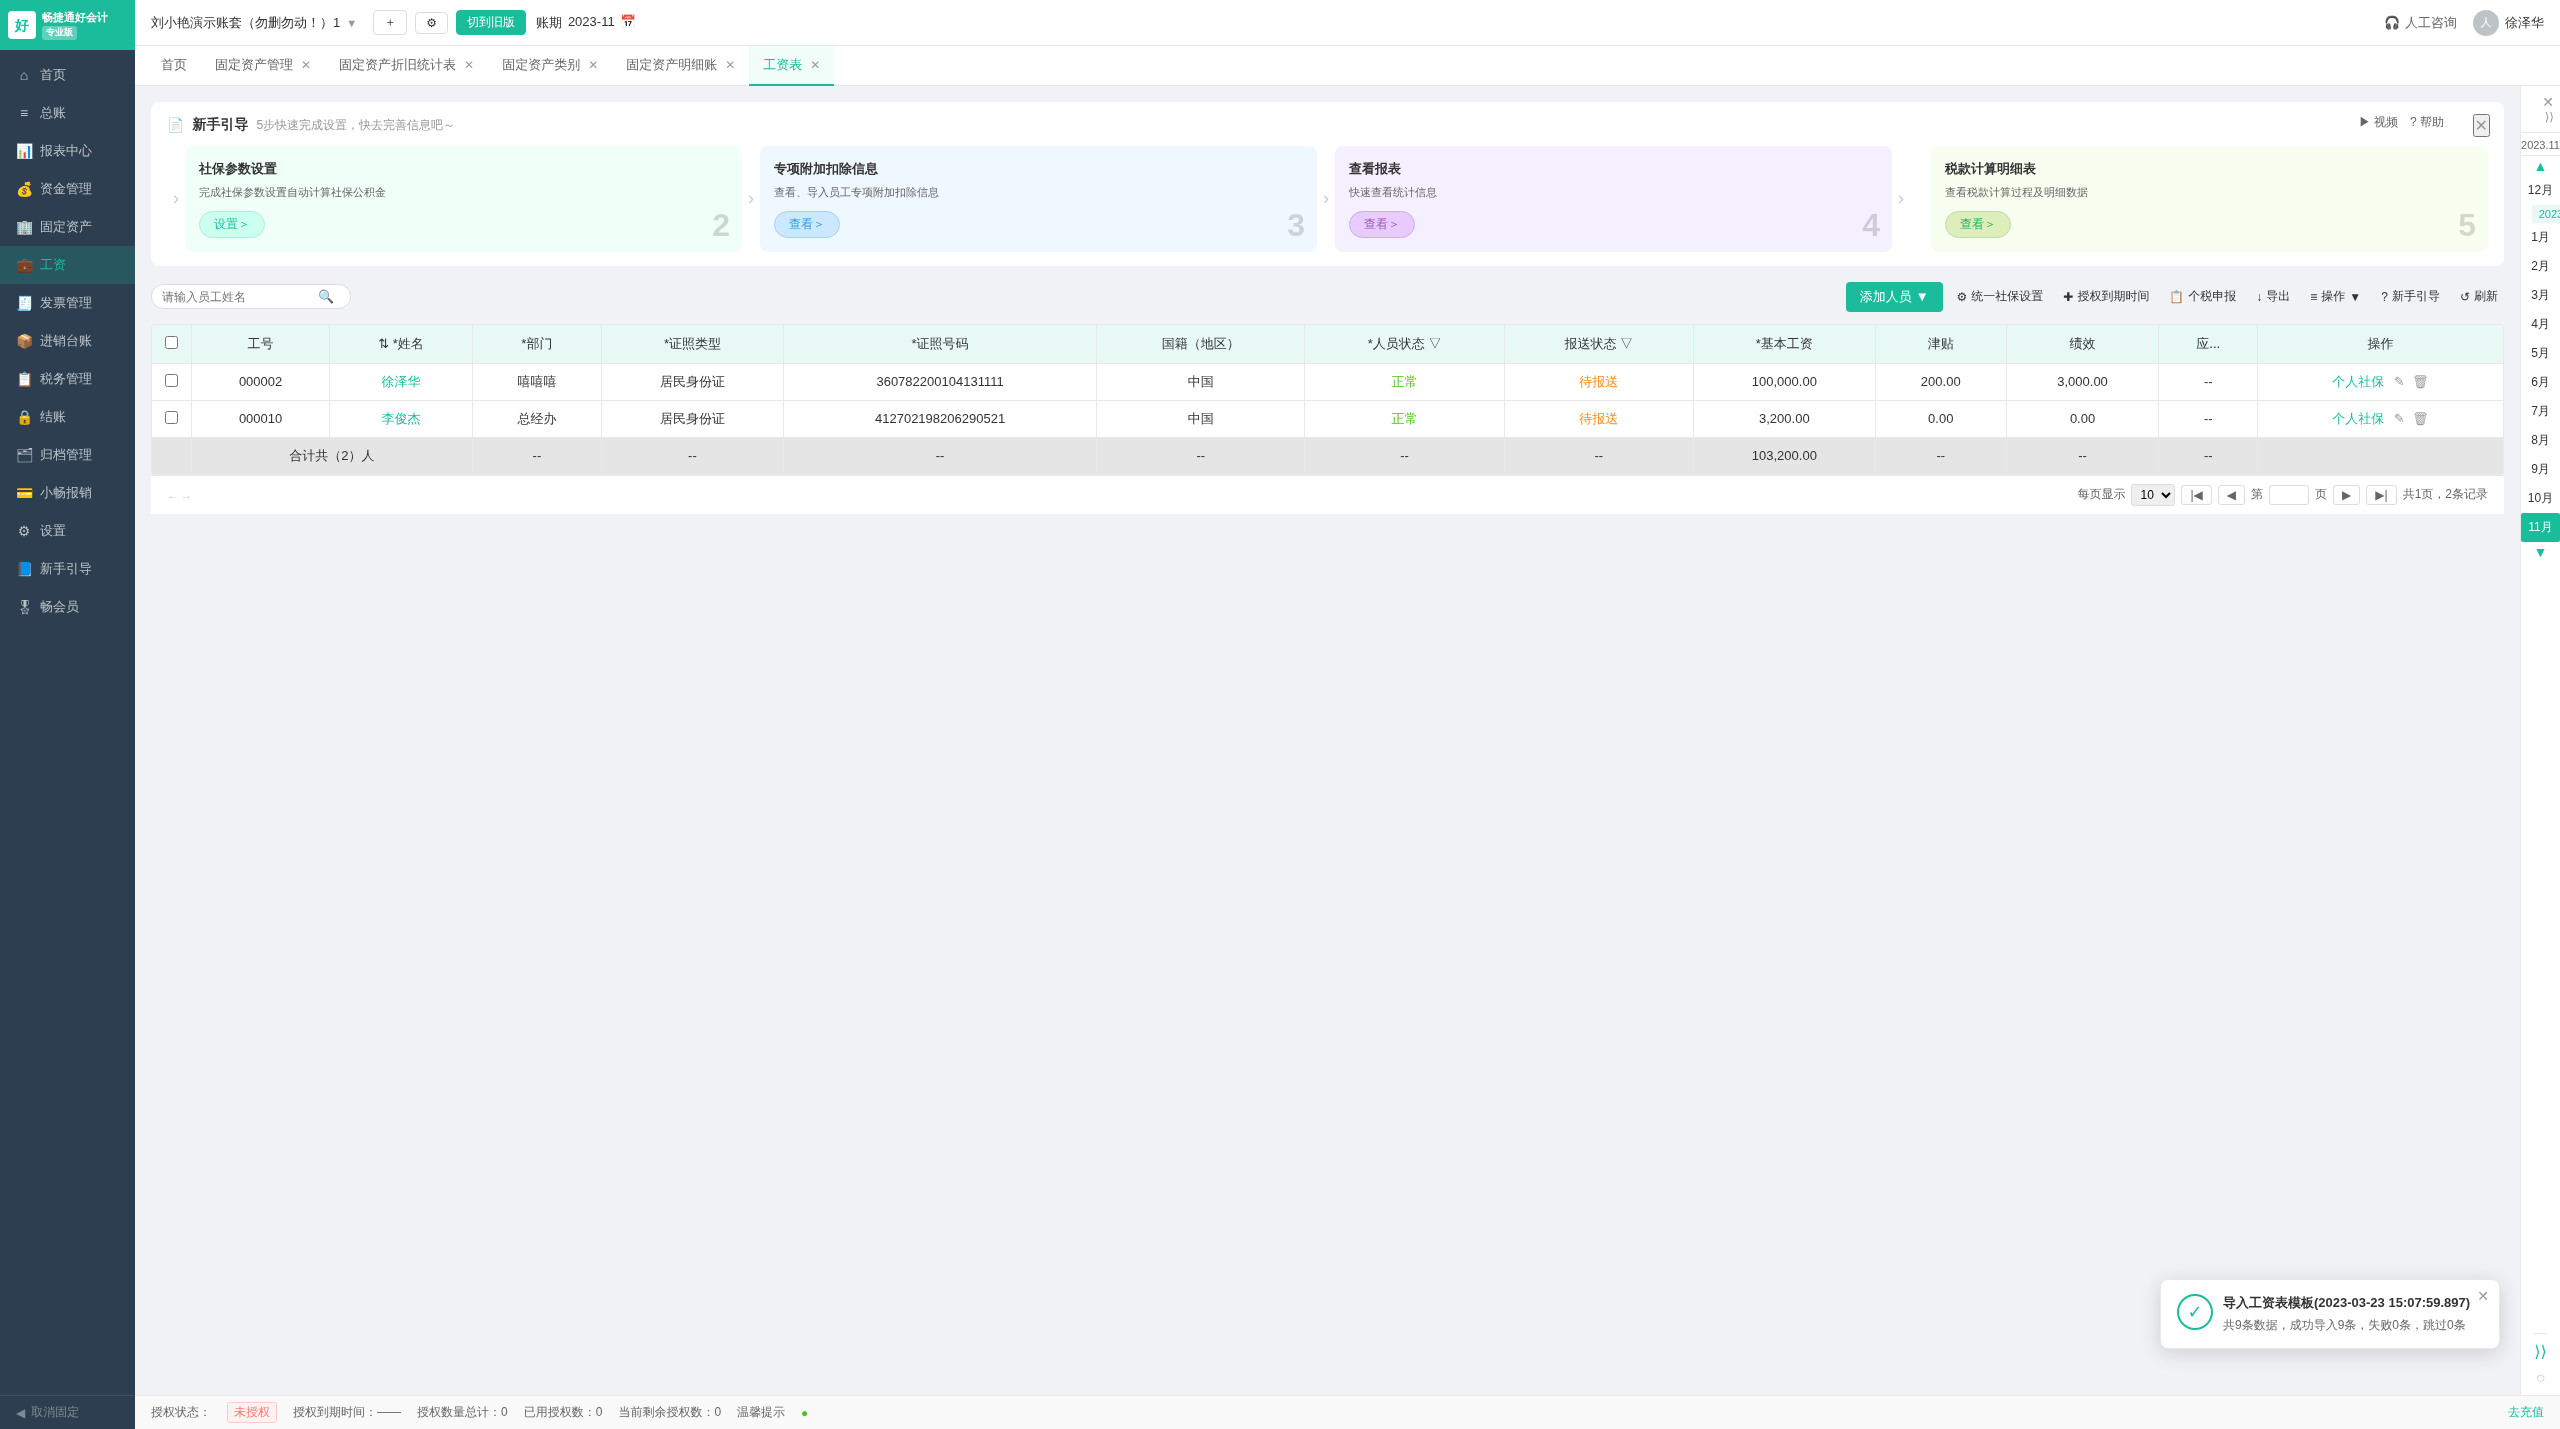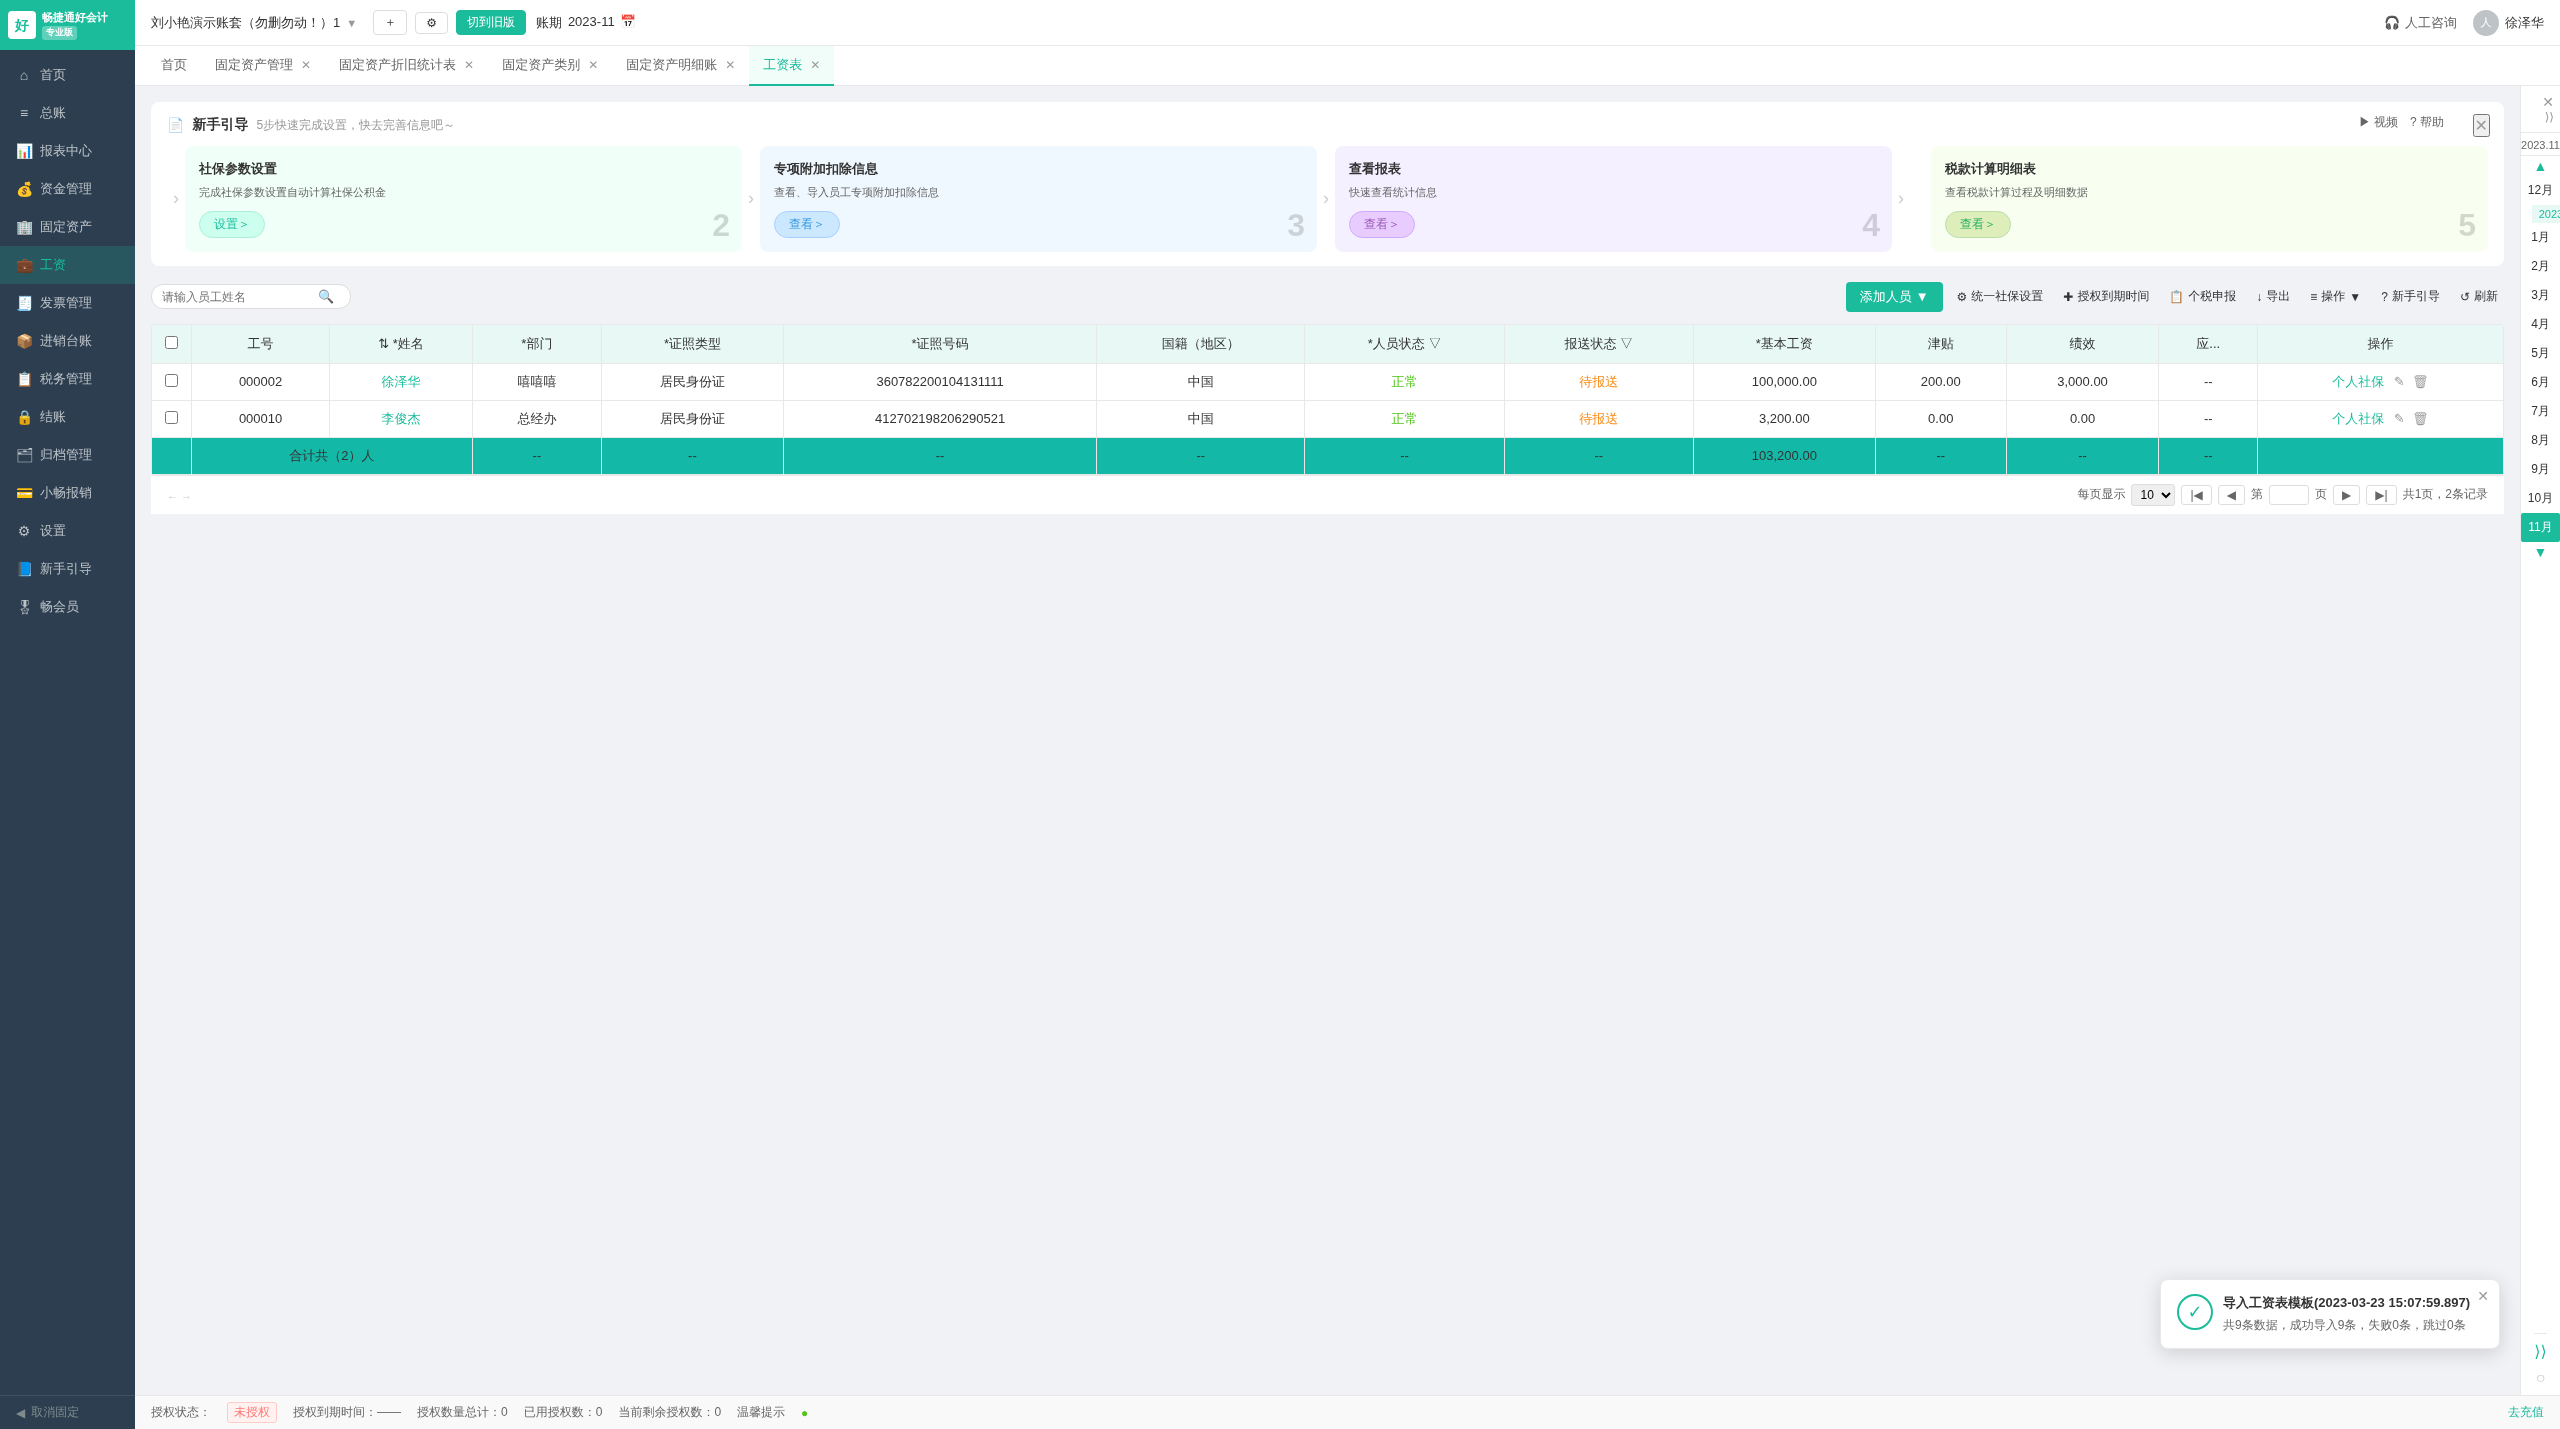--- a/index.html
+++ b/index.html
@@ -338,21 +338,21 @@
       z-index: 1000;
     }
     .notification-popup .close-notif { position: absolute; right: 10px; top: 8px; cursor: pointer; color: #999; background: none; border: none; font-size: 14px; }
     .notif-content { display: flex; align-items: flex-start; gap: 10px; }
     .notif-icon { width: 36px; height: 36px; border-radius: 50%; border: 2px solid #1abc9c; display: flex; align-items: center; justify-content: center; color: #1abc9c; font-size: 18px; flex-shrink: 0; }
     .notif-text { flex: 1; }
     .notif-title { font-size: 13px; font-weight: bold; color: #333; margin-bottom: 4px; }
     .notif-desc { font-size: 12px; color: #666; line-height: 1.5; }
 
     
-    .summary-row td { background: #14b8a6; font-weight: 500; color: #333; }
+    .summary-row td { background: #e5e5e5; font-weight: 500; color: #333; }
   </style>
 </head>
 <body>
 
 <div class="sidebar">
   <div class="sidebar-logo">
     <div class="logo-icon">好</div>
     <div>
       <div class="logo-text">畅捷通好会计</div>
       <span class="edition-badge">专业版</span>

